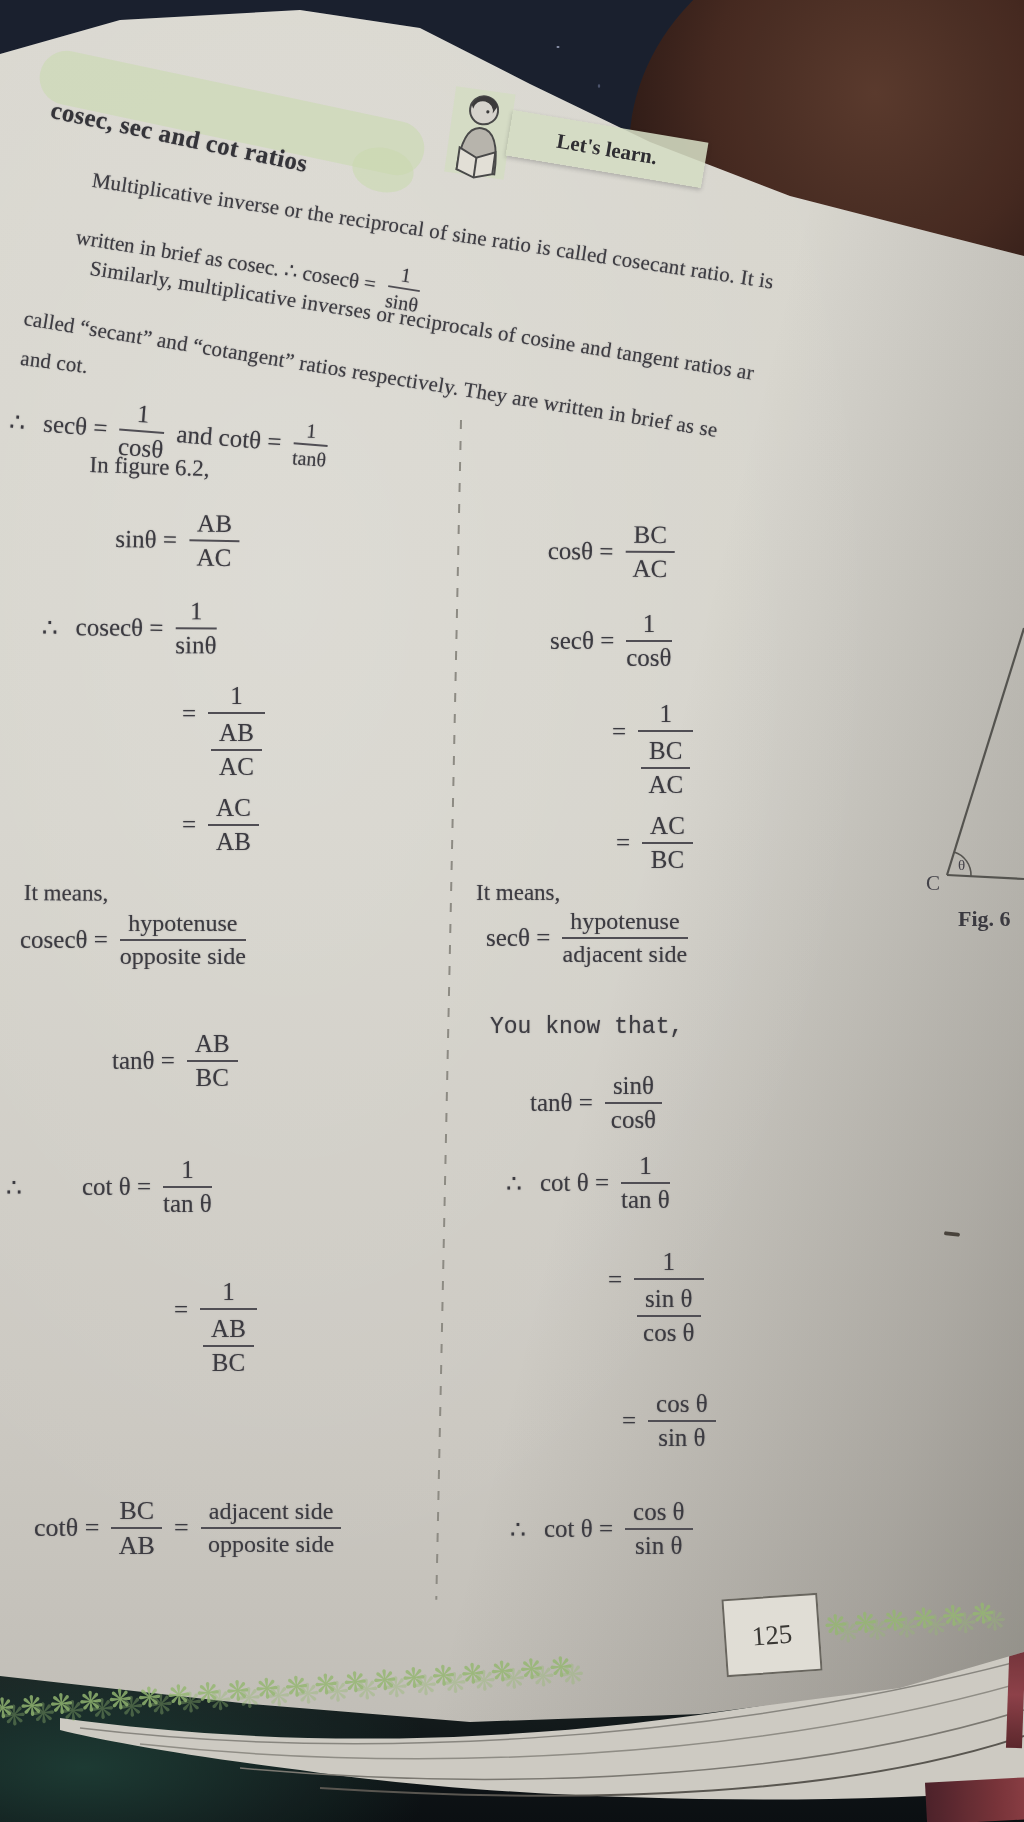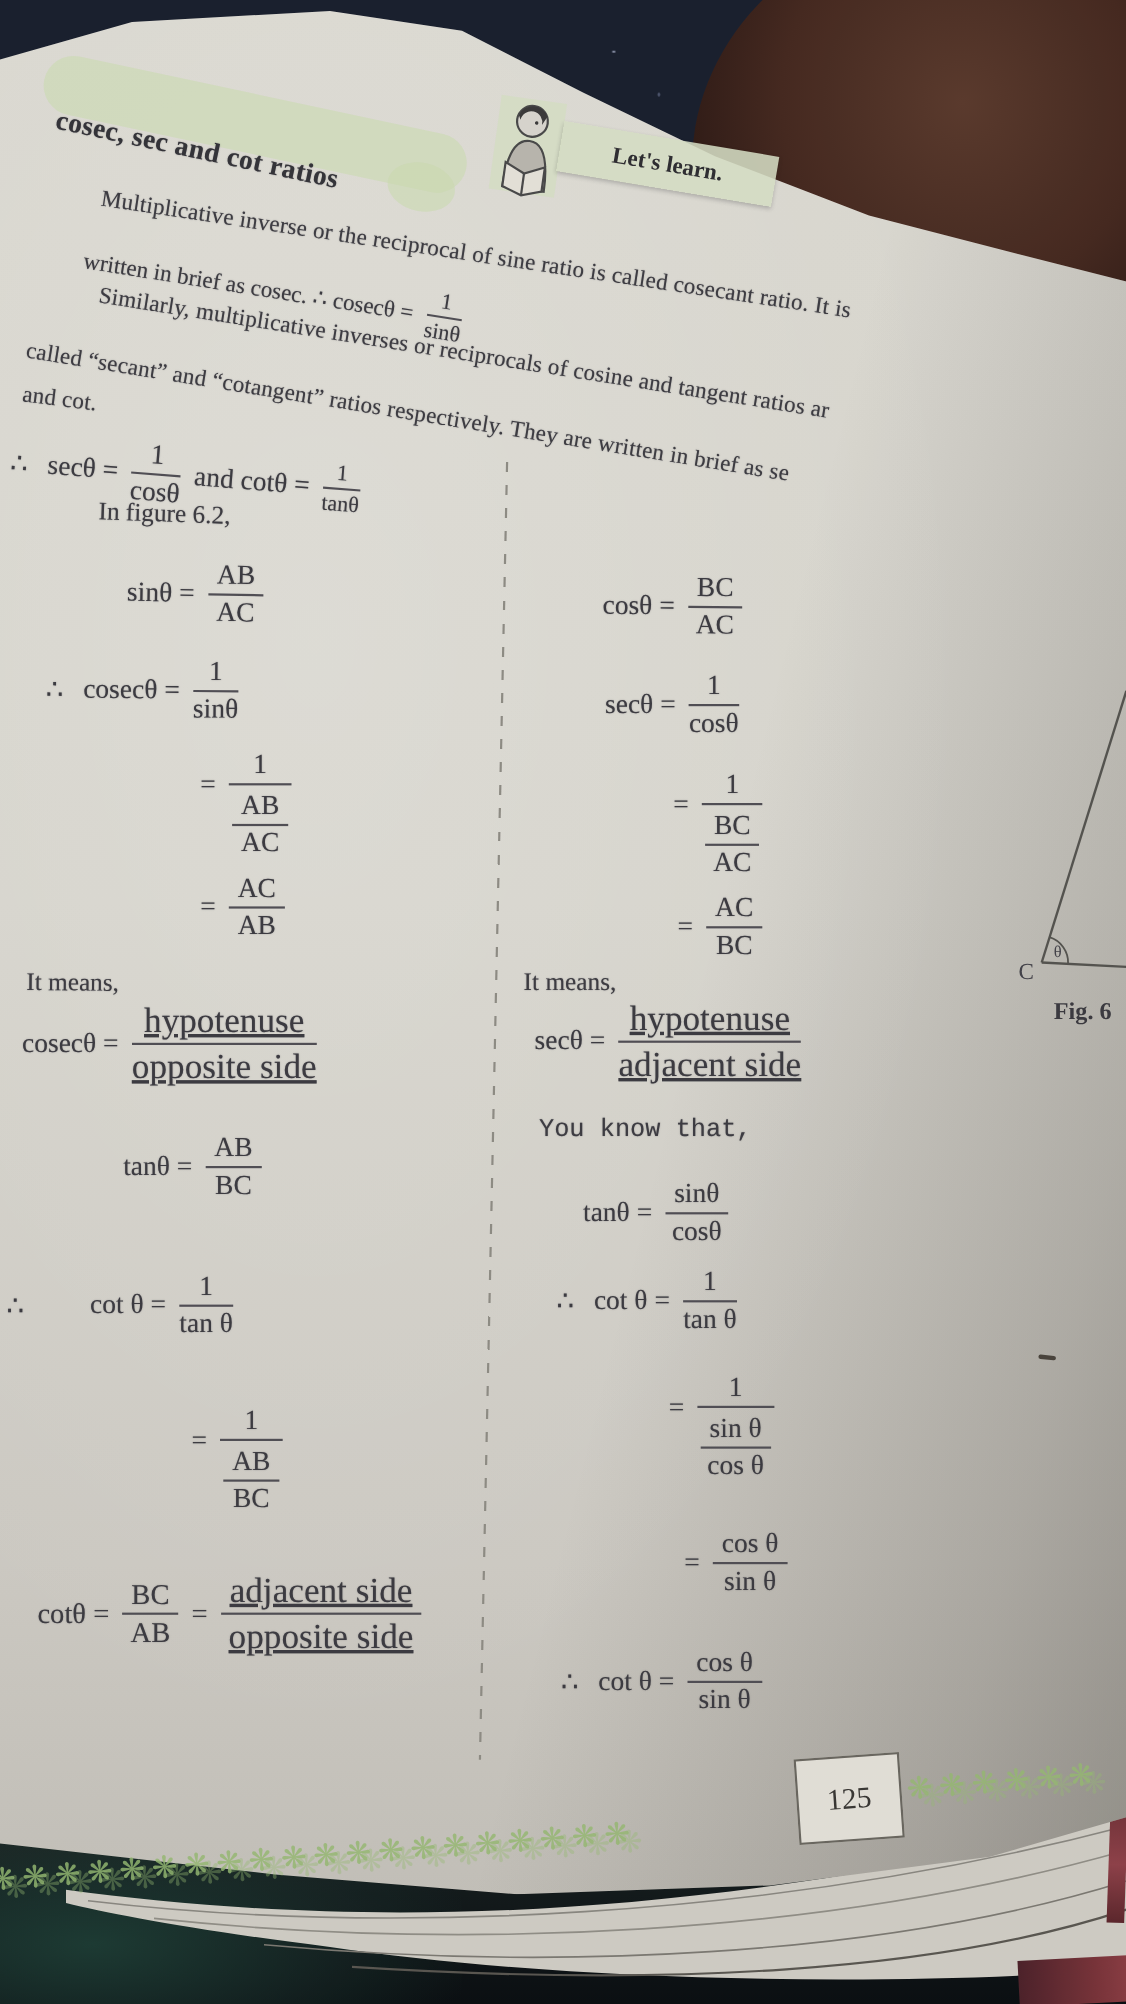--- a/index.html
+++ b/index.html
@@ -41,21 +41,21 @@
   .para{font-size:21px;letter-spacing:.2px;}
   .fline{position:absolute;z-index:6;display:flex;align-items:center;gap:8px;
        color:#3d3c42;font-size:25px;white-space:nowrap;
        text-shadow:0 0 1.2px rgba(60,58,64,.5);transform-origin:left top;}
   .frac{display:inline-flex;flex-direction:column;align-items:stretch;text-align:center;
         line-height:1.12;margin:0 4px;}
   .frac .num{border-bottom:2px solid #514f55;padding:0 8px 2px;}
   .frac .den{padding-top:2px;}
   .frac .frac{margin:3px 3px 0;}
   .small-f{font-size:20px;}
-  .word-f{font-size:32px;text-decoration:underline;}
+  .word-f{font-size:24px;}
   .eq-bar{align-self:flex-start;margin-top:.72em;}
   .ths{margin-right:10px;}
   .ths-wide{margin-right:52px;}
   
   .hl{position:absolute;background:rgba(203,220,172,.55);z-index:5;}
   .title{font-size:25px;font-weight:bold;color:#35343a;letter-spacing:.4px;}
   .ribbon{position:absolute;z-index:6;background:rgba(214,222,195,.88);
      box-shadow:0 2px 4px rgba(40,40,40,.25);display:flex;align-items:center;justify-content:center;
      font-weight:bold;font-size:21px;color:#2f2e33;}
   
@@ -216,21 +216,21 @@
       <span class="num">1</span>
       <span class="den">
         <span class="frac">
           <span class="num">AB</span>
           <span class="den">BC</span>
         </span>
       </span>
     </span>
   </div>
 
-  <div class="fline" style="left:34px;top:1428px;font-size:26px;justify-content:flex-end;">
+  <div class="fline" style="left:34px;top:1496px;font-size:26px;justify-content:flex-end;">
     <span>cotθ =</span>
     <span class="frac">
       <span class="num">BC</span>
       <span class="den">AB</span>
     </span>
     <span>=</span>
     <span class="frac word-f">
       <span class="num">adjacent side</span>
       <span class="den">opposite side</span>
     </span>

